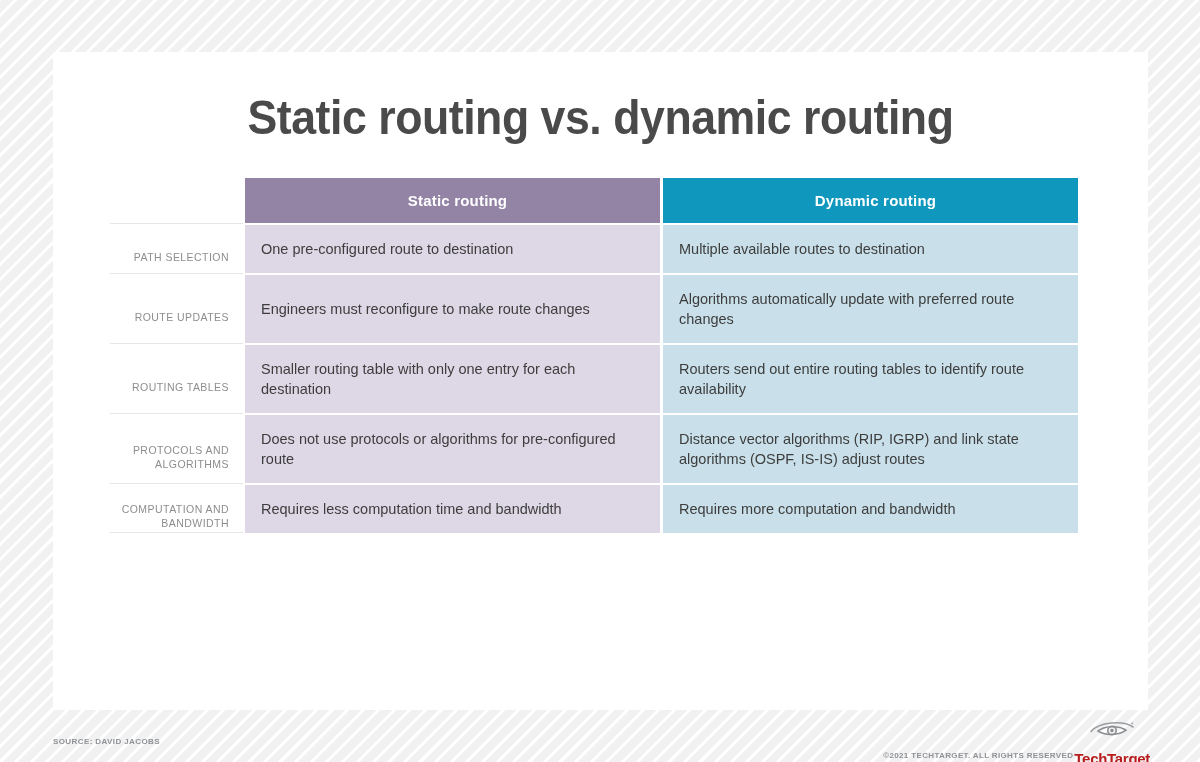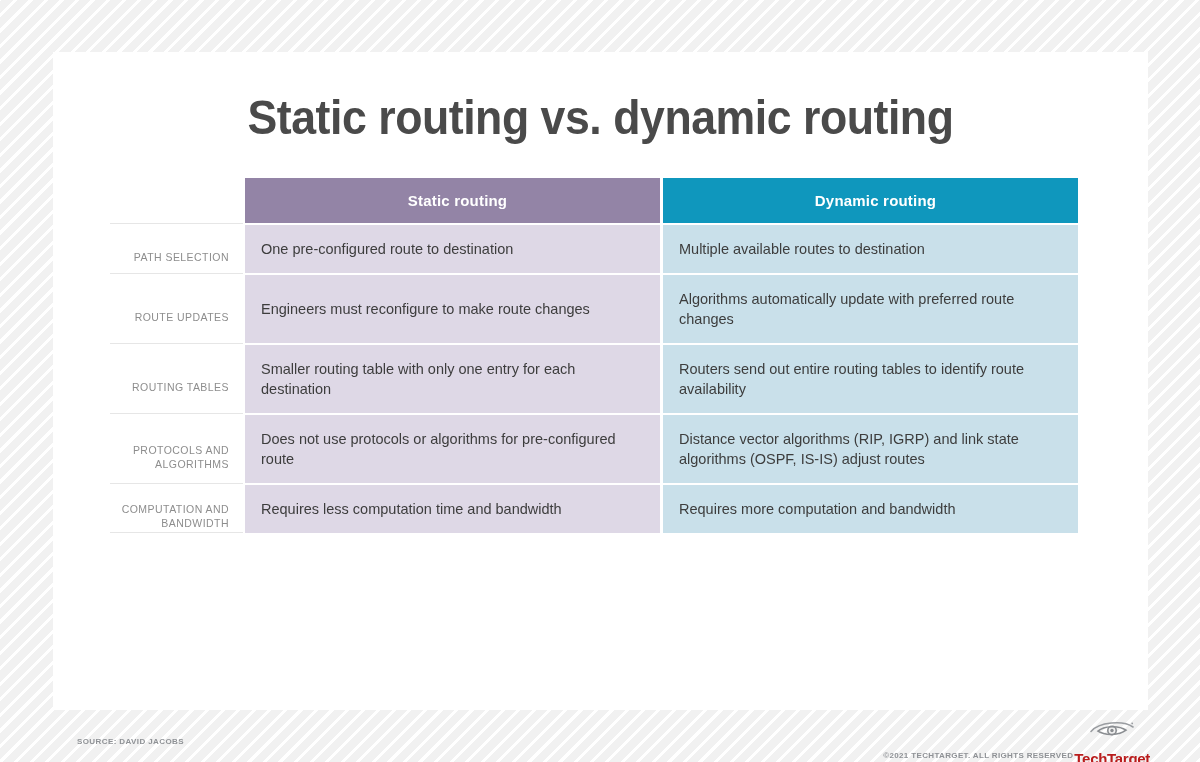--- a/index.html
+++ b/index.html
@@ -120,21 +120,20 @@
 
   .footer-source {
     position: absolute;
     left: 53px;
     top: 737px;
     font-size: 8px;
     font-weight: bold;
     letter-spacing: 0.4px;
     color: #8f9296;
     font-family: "Liberation Sans", sans-serif;
-    margin-left: 24px;
   }
 
   .footer-right {
     position: absolute;
     right: 50px;
     top: 718px;
     display: flex;
     align-items: flex-end;
     gap: 1px;
   }

